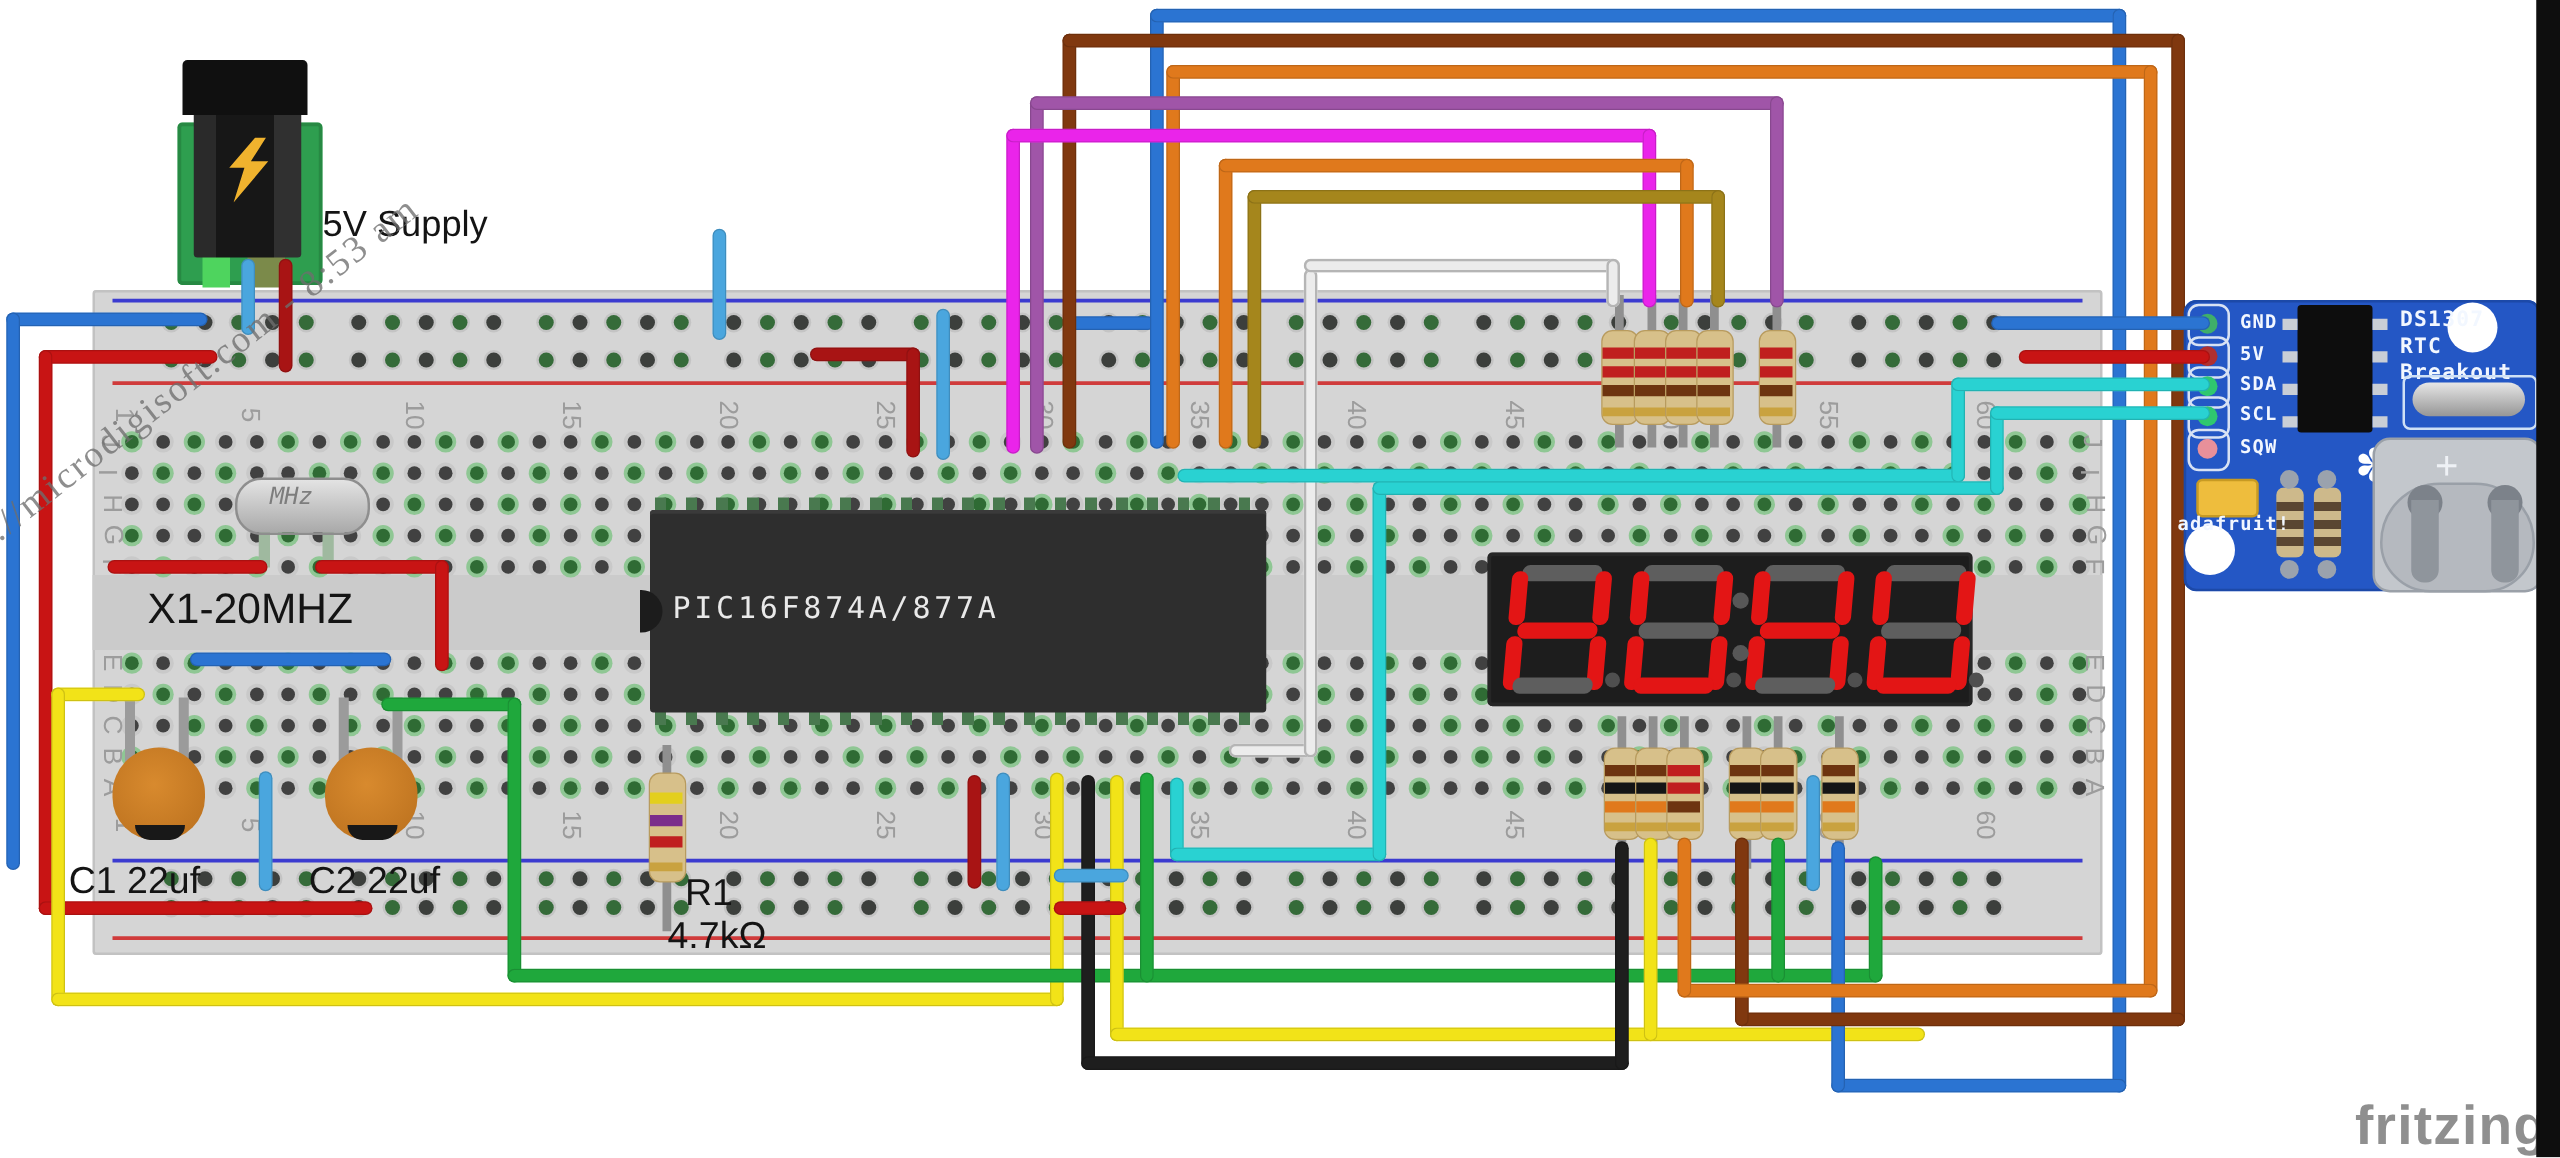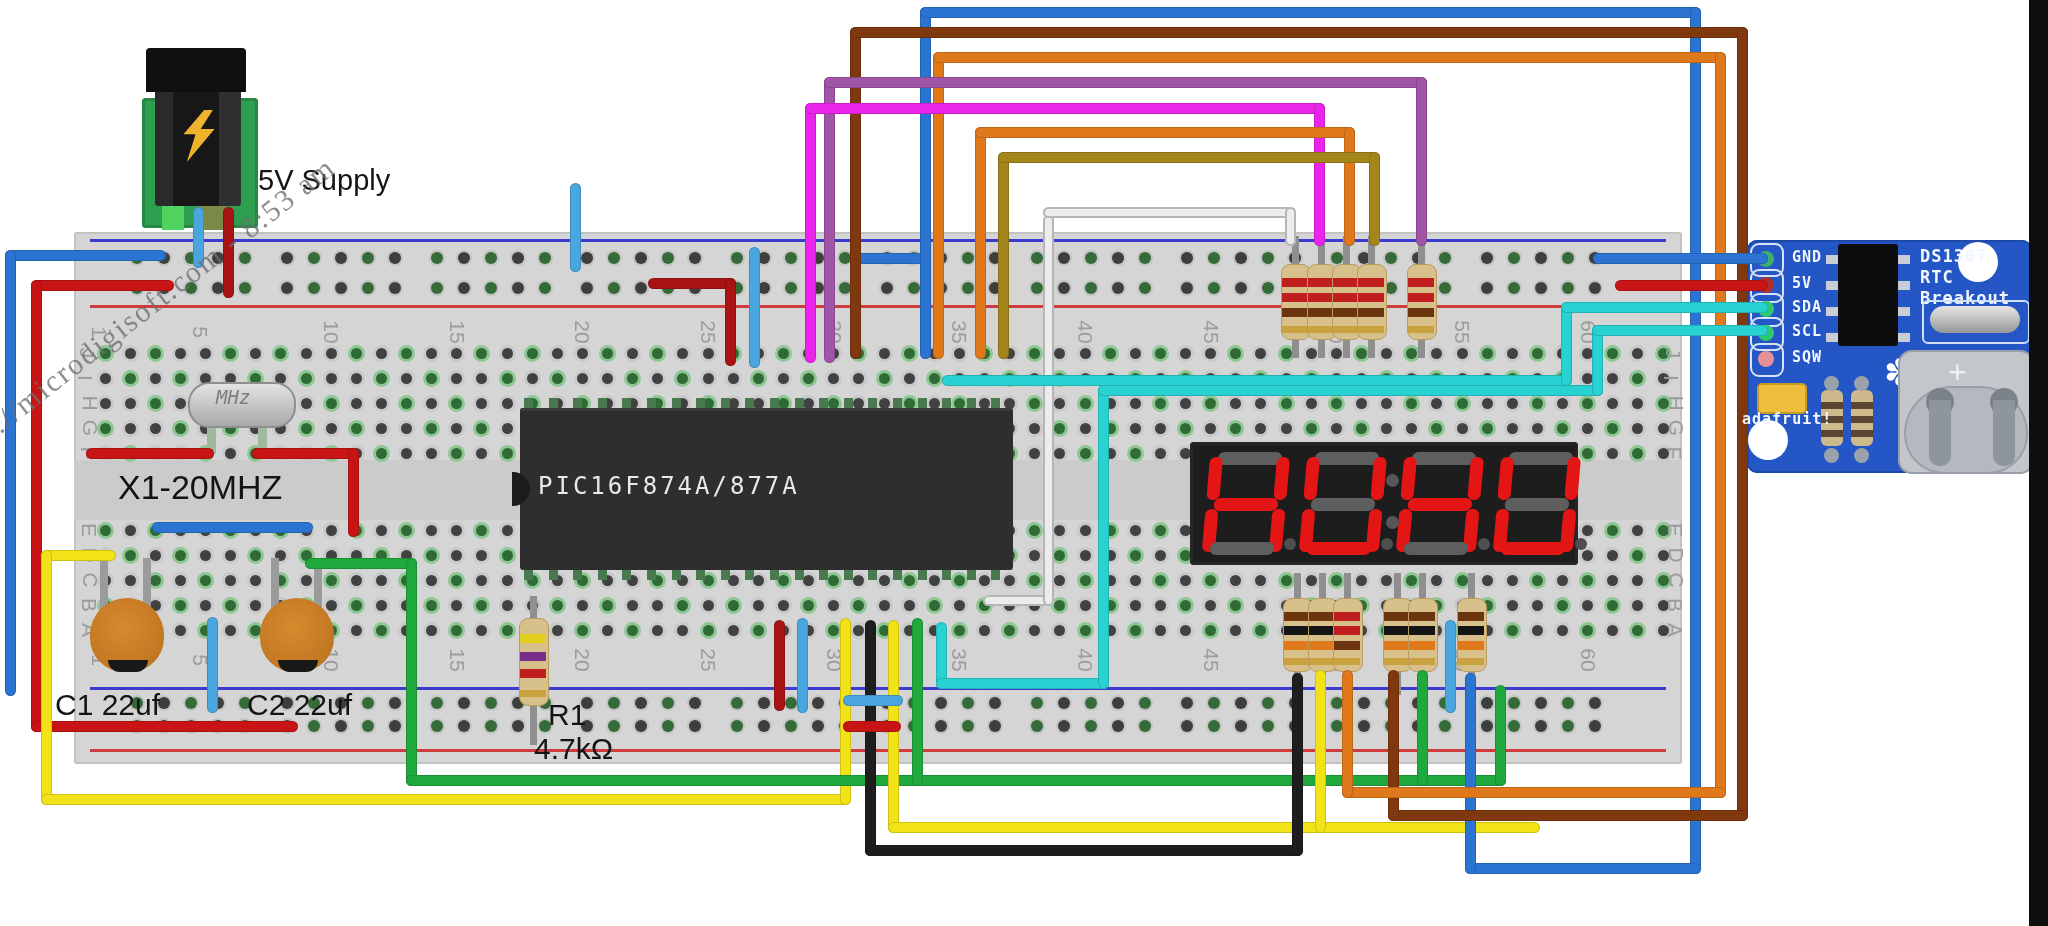--- a/index.html
+++ b/index.html
@@ -1233,14 +1233,15 @@
 
   <div class="lbl" style="left:258px;top:164px;font-size:29px;">5V Supply</div>
   <div class="lbl" style="left:118px;top:468px;font-size:34px;">X1-20MHZ</div>
   <div class="lbl" style="left:55px;top:688px;font-size:30px;">C1 22uf</div>
   <div class="lbl" style="left:247px;top:688px;font-size:30px;">C2 22uf</div>
   <div class="lbl" style="left:548px;top:698px;font-size:30px;">R1</div>
   <div class="lbl" style="left:534px;top:732px;font-size:30px;">4.7kΩ</div>
 
   <div class="watermark">https://microdigisoft.com - 8:53 am</div>
 
+  <div class="lbl" style="left:1884px;top:876px;font-size:44px;font-weight:bold;color:#8f8f8f;letter-spacing:1px;">fritzing</div>
   <div class="abs" style="left:2029px;top:0;width:19px;height:926px;background:#0e0e0e;"></div>
 </div>
 
 </body></html>

